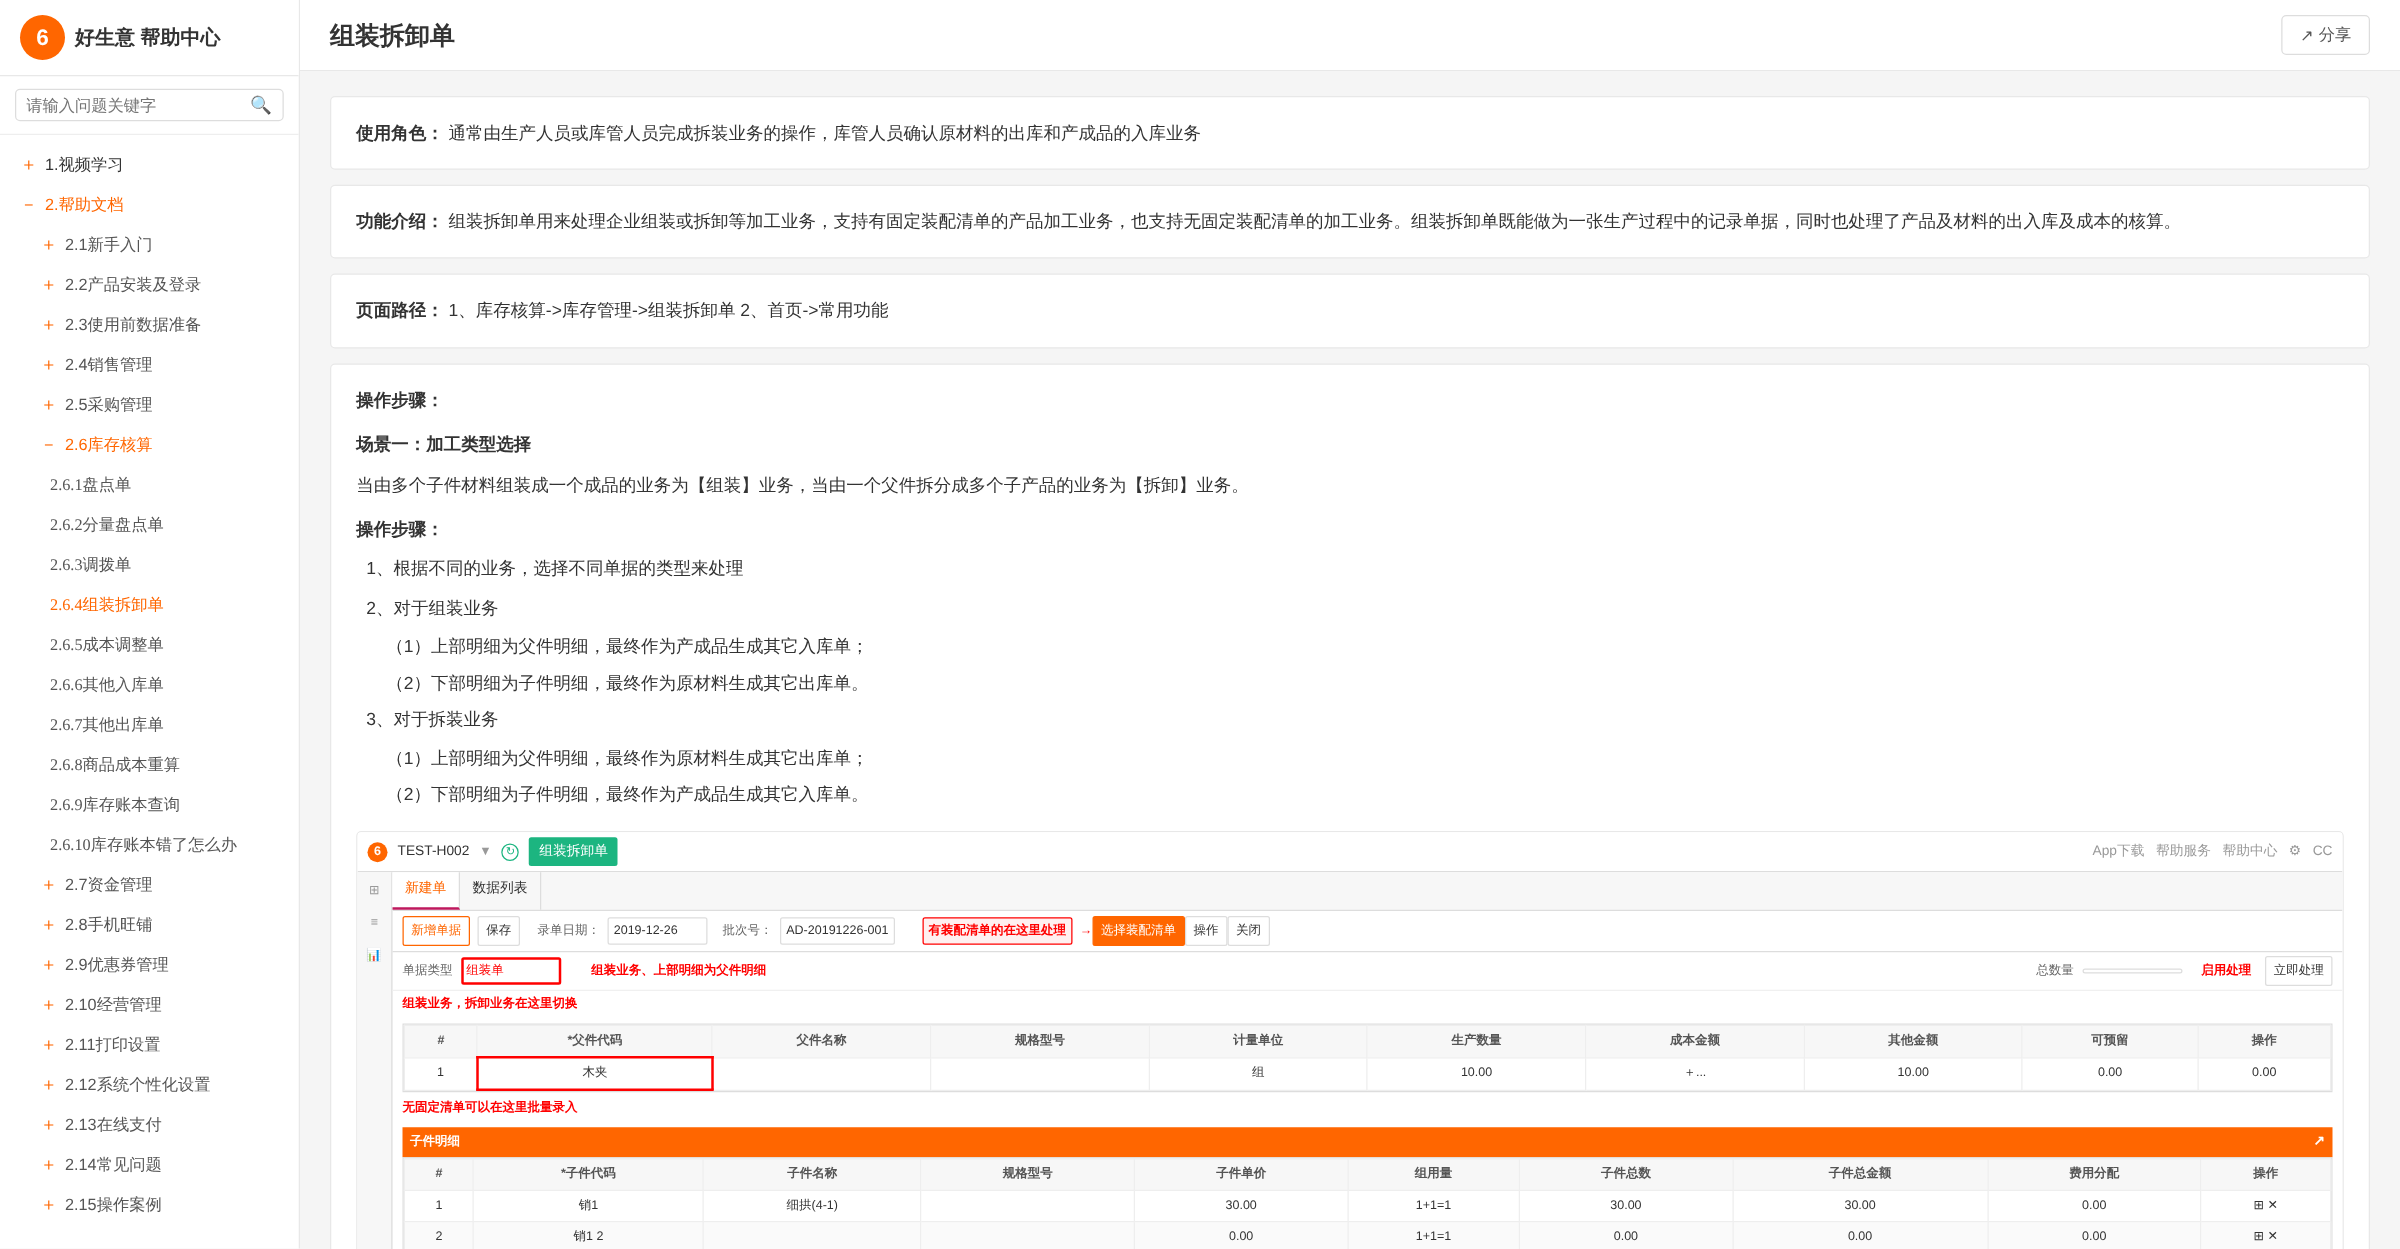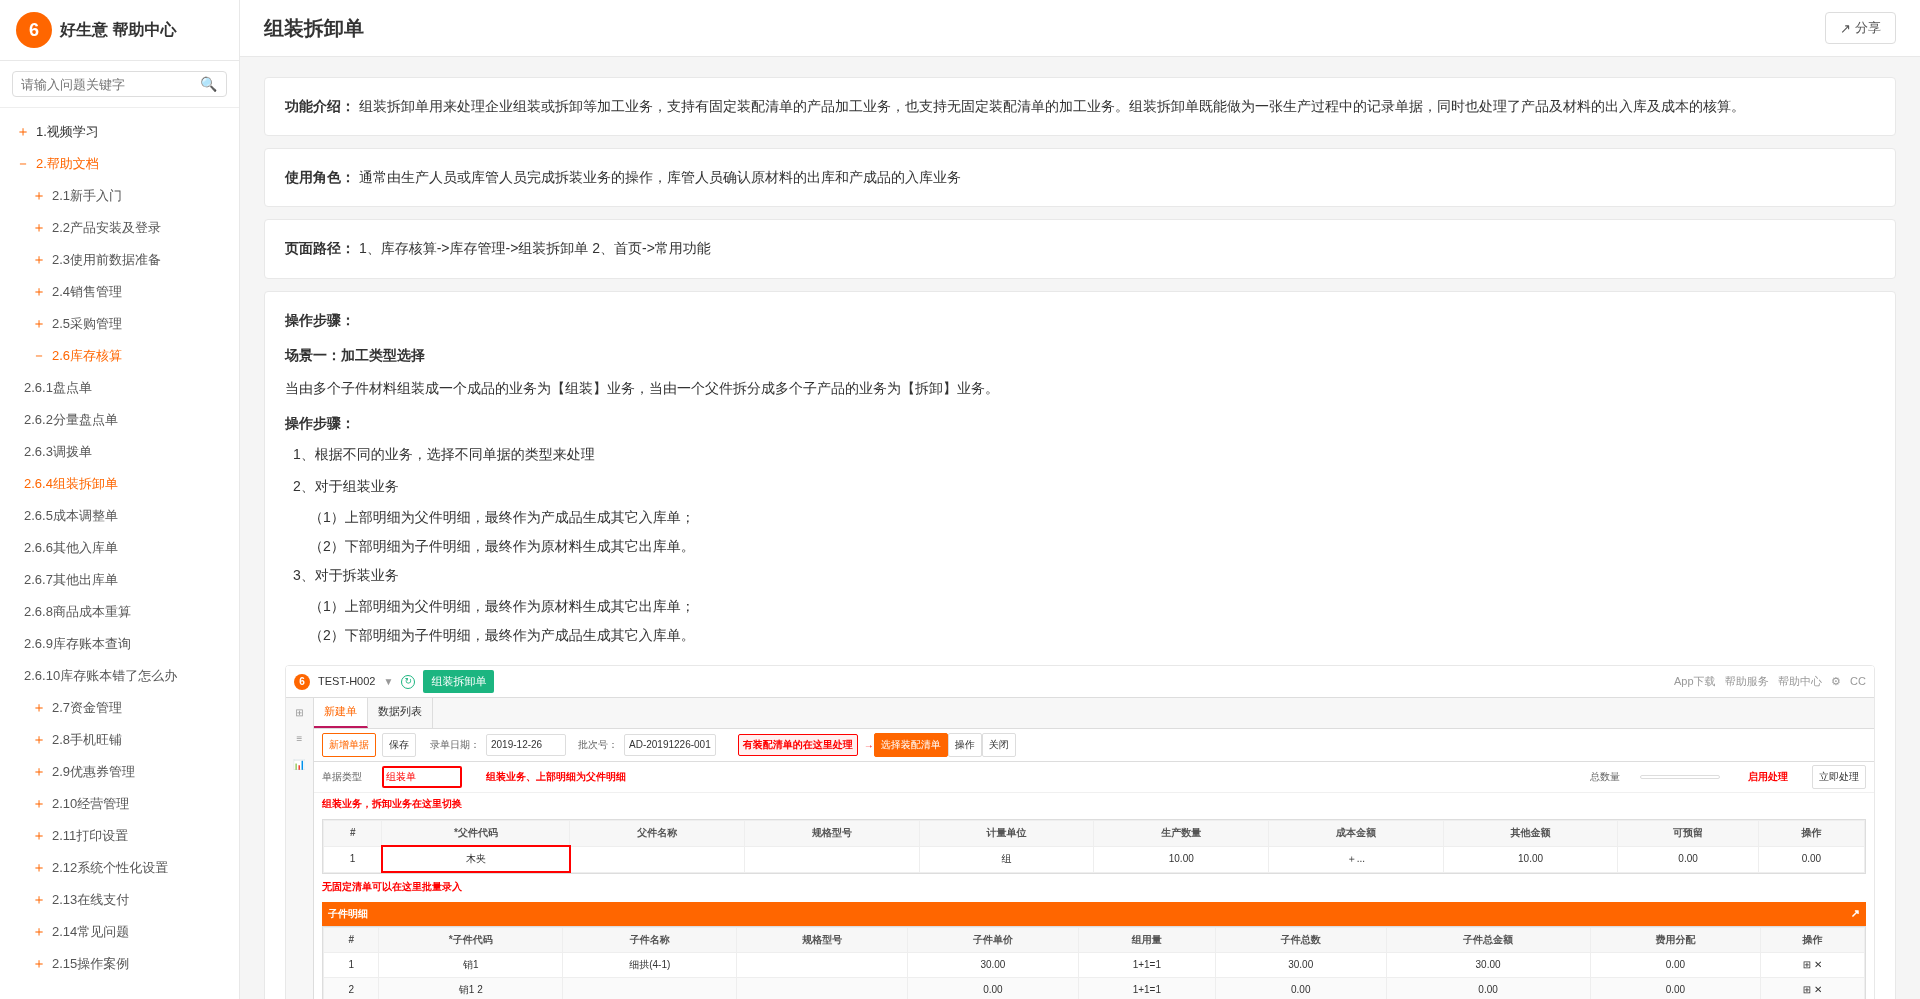--- a/index.html
+++ b/index.html
@@ -58,21 +58,21 @@
       display: flex; align-items: center;
       padding: 7px 16px;
       cursor: pointer;
       color: #333; font-size: 13px;
       user-select: none;
     }
     .nav-item.active { color: #f60; }
     .nav-item.level1 { font-weight: 500; }
     .nav-item.level2 { padding-left: 32px; font-size: 13px; color: #555; }
     .nav-item.level2.active-parent { color: #f60; }
-    .nav-item.level3 { padding-left: 24px; font-size: 13px; color: #555; }
+    .nav-item.level3 { padding-left: 40px; font-size: 13px; color: #555; font-family: Liberation Serif, serif; }
     .nav-item.level3.active { color: #f60; font-weight: 500; }
     .plus-icon { color: #f60; font-size: 14px; margin-right: 6px; }
     .minus-icon { color: #f60; font-size: 14px; margin-right: 6px; }
 
     
     .main {
       flex: 1; display: flex; flex-direction: column; overflow: hidden;
     }
     .main-header {
       background: #fff;
@@ -178,21 +178,21 @@
       color: #f60;
     }
     .sim-form-row {
       display: flex; align-items: center;
       padding: 3px 8px;
       gap: 8px;
       font-size: 10px;
       border-bottom: 1px solid #f0f0f0;
       flex-wrap: wrap;
     }
-    .sim-field { display: flex; align-items: center; gap: 20px; }
+    .sim-field { display: flex; align-items: center; gap: 7px; }
     .sim-label { color: #666; white-space: nowrap; }
     .sim-input {
       border: 1px solid #ddd;
       border-radius: 2px;
       padding: 1px 4px;
       font-size: 10px;
       min-width: 80px;
     }
     .sim-table {
       width: 100%;
@@ -338,27 +338,27 @@
     <h1 class="page-title-text">组装拆卸单</h1>
     <button class="share-btn">
       <span>↗</span>
       <span>分享</span>
     </button>
   </div>
 
   <div class="main-content">
 
     <div class="content-card">
+      <span class="bold">使用角色：</span>
+      <span>通常由生产人员或库管人员完成拆装业务的操作，库管人员确认原材料的出库和产成品的入库业务</span>
+    </div>
+
+    <div class="content-card">
       <span class="bold">功能介绍：</span>
       <span>组装拆卸单用来处理企业组装或拆卸等加工业务，支持有固定装配清单的产品加工业务，也支持无固定装配清单的加工业务。组装拆卸单既能做为一张生产过程中的记录单据，同时也处理了产品及材料的出入库及成本的核算。</span>
-    </div>
-
-    <div class="content-card">
-      <span class="bold">使用角色：</span>
-      <span>通常由生产人员或库管人员完成拆装业务的操作，库管人员确认原材料的出库和产成品的入库业务</span>
     </div>
 
     <div class="content-card">
       <span class="bold">页面路径：</span>
       <span>1、库存核算-&gt;库存管理-&gt;组装拆卸单 2、首页-&gt;常用功能</span>
     </div>
 
     <div class="content-card">
       <div class="section-title">操作步骤：</div>
 

